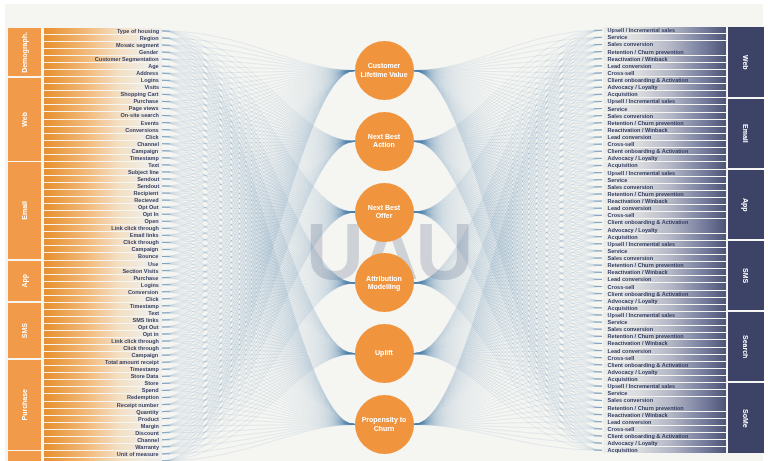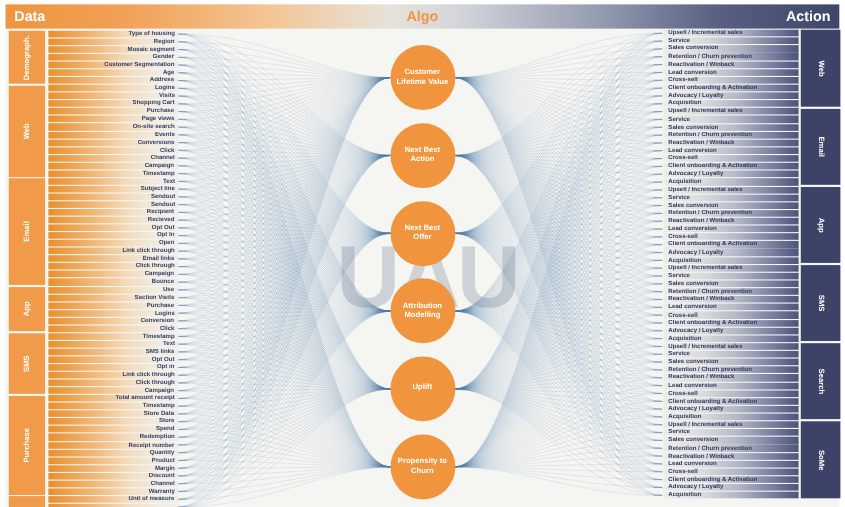--- a/index.html
+++ b/index.html
@@ -895,25 +895,20 @@
       <path d="M 594,443.15999999999997 h 8" fill="none" stroke="#4b7dad" stroke-width="0.8" opacity="0.5"></path>
       <path d="M 413,70.5 C 477,70.5 524,450.28 602,450.28" fill="none" stroke="#4b7dad" stroke-width="0.4" opacity="0.3"></path>
       <path d="M 413,141.3 C 477,141.3 524,450.28 602,450.28" fill="none" stroke="#4b7dad" stroke-width="0.4" opacity="0.3"></path>
       <path d="M 413,212.1 C 477,212.1 524,450.28 602,450.28" fill="none" stroke="#4b7dad" stroke-width="0.4" opacity="0.3"></path>
       <path d="M 413,282.9 C 477,282.9 524,450.28 602,450.28" fill="none" stroke="#4b7dad" stroke-width="0.4" opacity="0.3"></path>
       <path d="M 413,353.7 C 477,353.7 524,450.28 602,450.28" fill="none" stroke="#4b7dad" stroke-width="0.4" opacity="0.3"></path>
       <path d="M 413,424.5 C 477,424.5 524,450.28 602,450.28" fill="none" stroke="#4b7dad" stroke-width="0.4" opacity="0.3"></path>
       <path d="M 594,450.28 h 8" fill="none" stroke="#4b7dad" stroke-width="0.8" opacity="0.5"></path>
     </svg>
 
-  <div id="header">
-    <span id="hdr-data" class="hl">Data</span>
-    <span id="hdr-algo" class="hl">Algo</span>
-    <span id="hdr-action" class="hl">Action</span>
-  </div>
 
   <div id="left-cats">
       <div class="catblock left layer3" style="left: 8px; top: 28.15px; width: 33px; height: 47.75px;">
         <span class="vtext">Demograph.</span>
       </div>
       <div class="catblock left layer3" style="left: 8px; top: 77.5px; width: 33px; height: 83px;">
         <span class="vtext">Web</span>
       </div>
       <div class="catblock left layer3" style="left: 8px; top: 162.1px; width: 33px; height: 97.1px;">
         <span class="vtext">Email</span>

